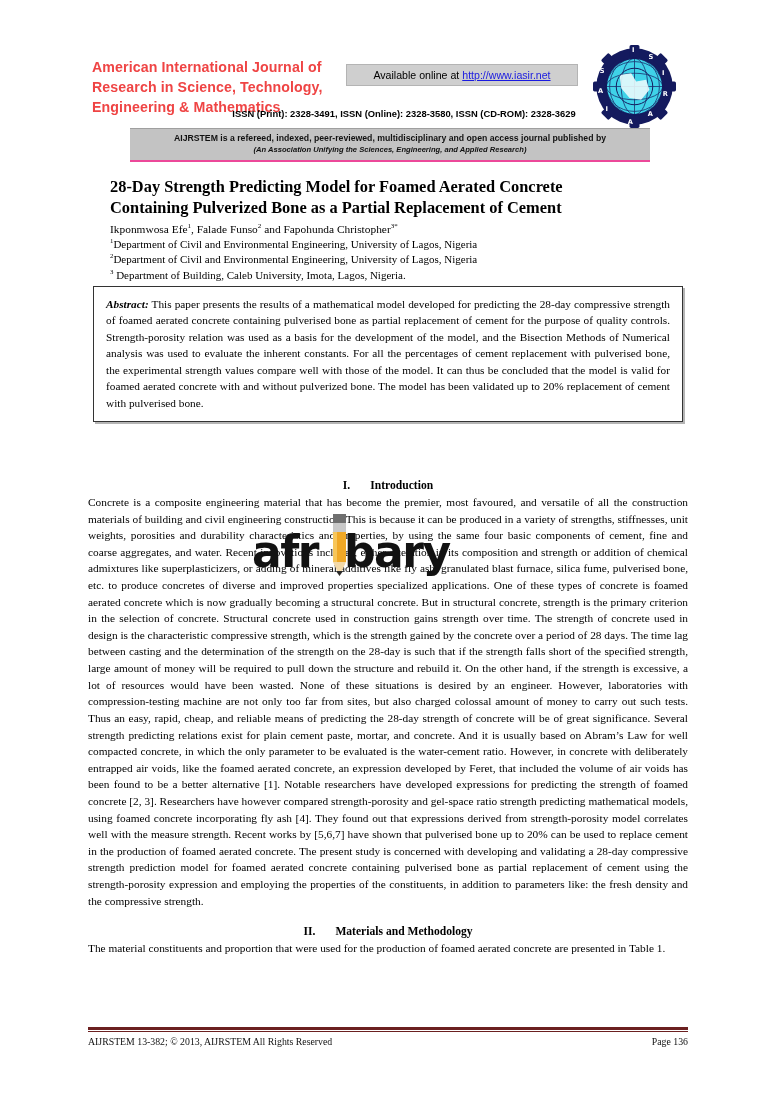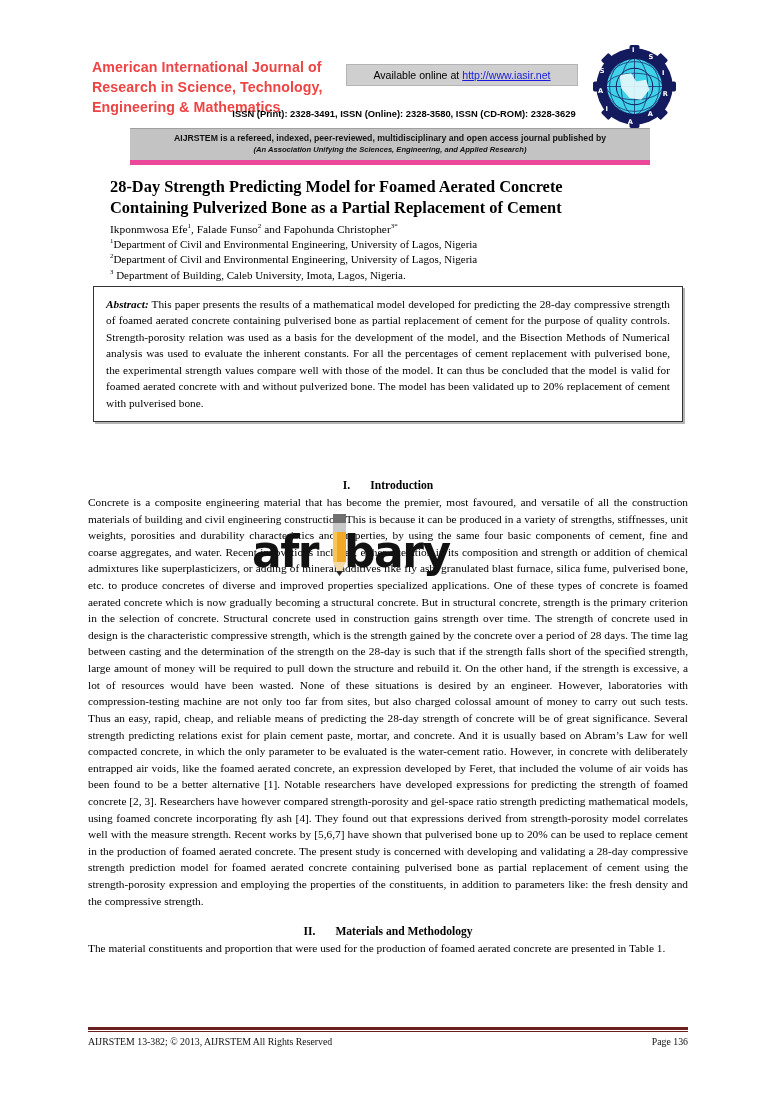--- a/index.html
+++ b/index.html
@@ -76,21 +76,21 @@
     color: #000;
   }
 
   
   .banner {
     position: absolute;
     left: 42px; top: 128px;
     width: 520px;
     background: #c3c3c3;
     border-top: 1px solid #9f9f9f;
-    border-bottom: 5px solid #ec4899;
+    border-bottom: 2px solid #ec4899;
     padding: 4px 6px 5px 6px;
     text-align: center;
     font-family: "Liberation Sans", sans-serif;
     font-size: 8.7px;
     font-weight: bold;
     line-height: 1.36;
     color: #111;
   }
   .banner .sub {
     font-size: 7.6px;

